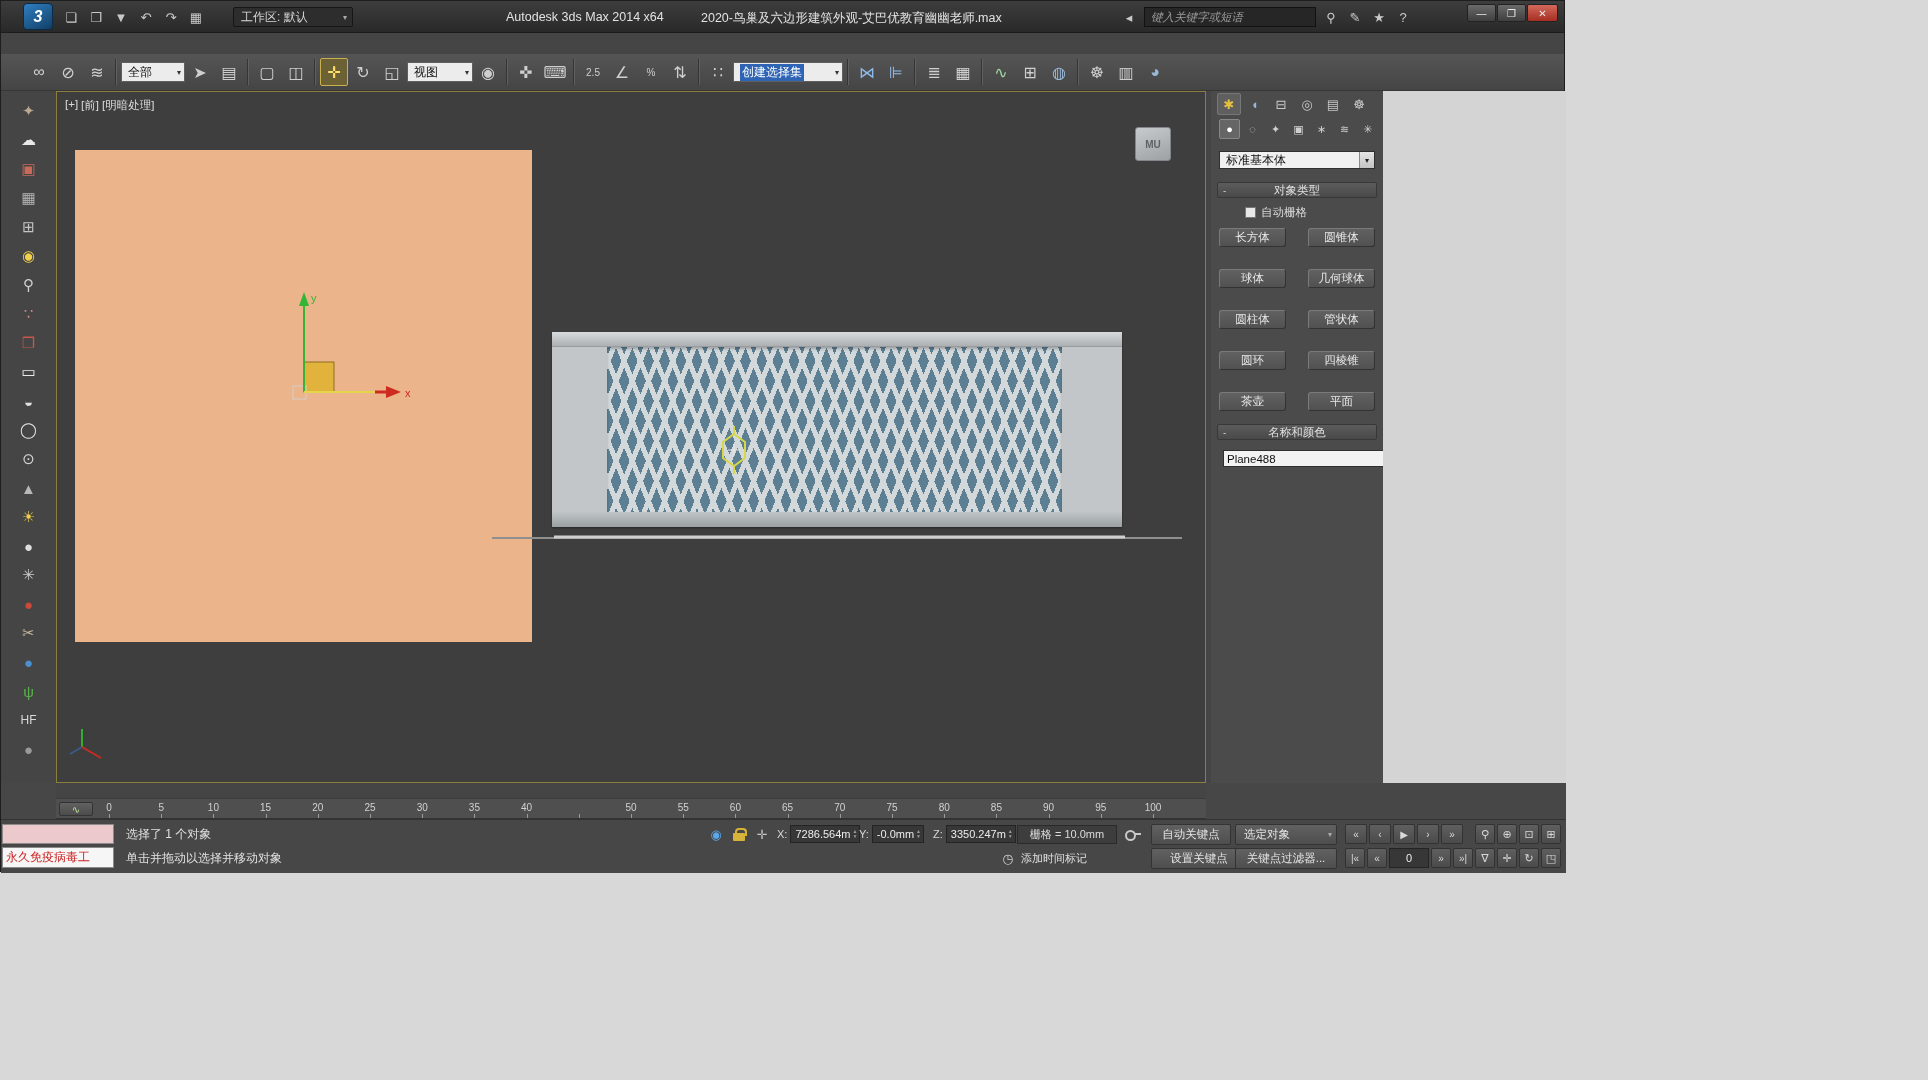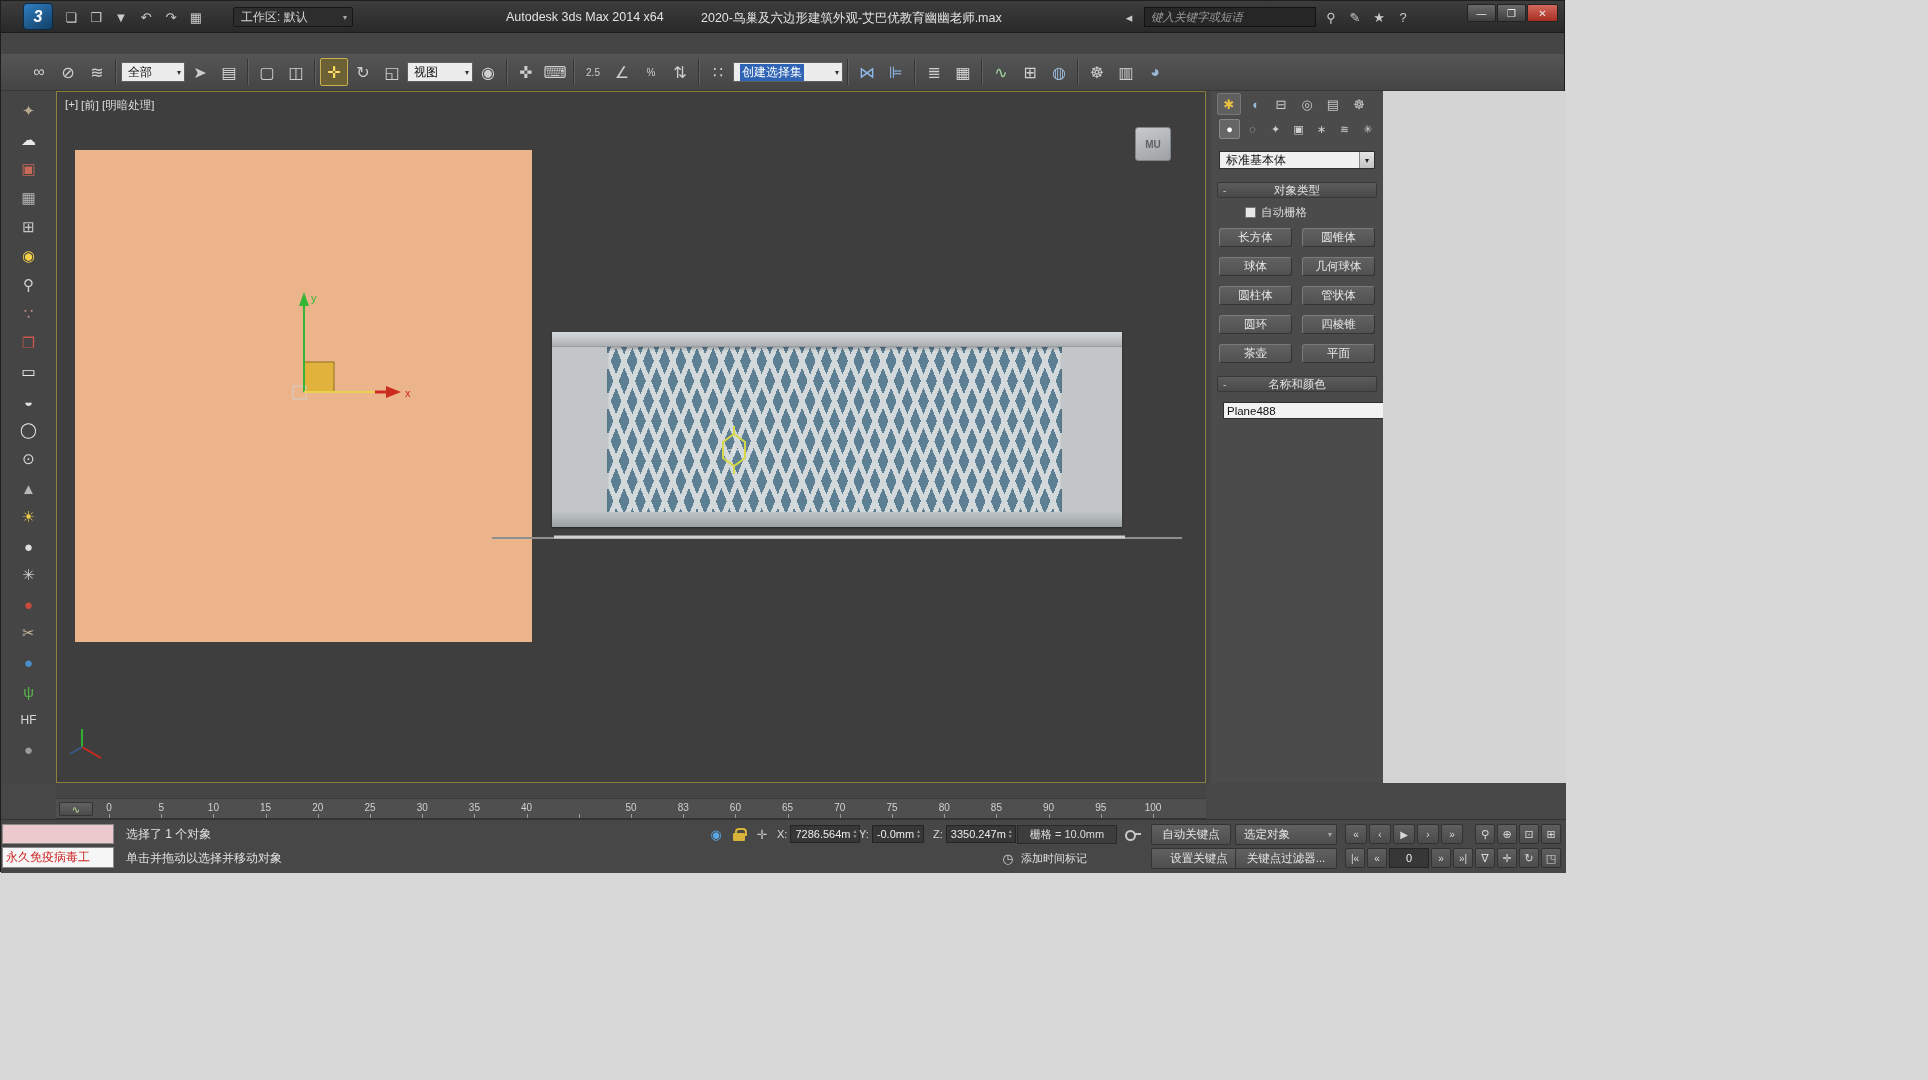--- a/index.html
+++ b/index.html
@@ -58,21 +58,21 @@
 .cp-tab.active{background:#5f5f5f;border:1px solid #777;}
 .cp-cats{display:flex;align-items:center;height:24px;padding-left:8px;gap:2px;}
 .cp-cat{width:21px;height:20px;display:flex;align-items:center;justify-content:center;font-size:11px;color:#cfcfcf;border-radius:2px;}
 .cp-cat.active{background:#666;border:1px solid #888;color:#fff;}
 .panel-dd{margin:10px 8px 0;height:18px;background:#f0f0f0;border:1px solid #2f2f2f;color:#111;font-size:12px;display:flex;align-items:center;justify-content:space-between;padding-left:6px;}
 .panel-dd .arrowbox{width:15px;height:100%;background:linear-gradient(#e6e6e6,#c4c4c4);border-left:1px solid #8a8a8a;display:flex;align-items:center;justify-content:center;font-size:8px;color:#222;}
 .rollout{margin:13px 6px 0;height:16px;background:linear-gradient(#5c5c5c,#494949);border:1px solid #383838;border-radius:2px;color:#e0e0e0;font-size:11.5px;display:flex;align-items:center;justify-content:center;position:relative;}
 .rollout .minus{position:absolute;left:5px;font-size:10px;color:#c8c8c8;}
 .autogrid-row{margin:7px 0 0 34px;display:flex;align-items:center;gap:5px;color:#dcdcdc;font-size:11.5px;}
 .checkbox{width:11px;height:11px;background:#e8e8e8;border:1px solid #777;display:inline-block;}
-.objgrid{margin:8px 8px 0;display:grid;grid-template-columns:1fr 1fr;gap:10px;text-align:center;}
+.objgrid{margin:8px 8px 0;display:grid;grid-template-columns:1fr 1fr;gap:22px;text-align:center;}
 .obj-btn{height:19px;background:linear-gradient(#616161,#515151);border:1px solid;border-color:#7a7a7a #333 #333 #7a7a7a;border-radius:3px;color:#e8e8e8;font-size:11.5px;display:flex;align-items:center;justify-content:center;}
 .namerow{margin:10px 12px 0;display:flex;align-items:center;gap:3px;}
 .name-input{flex:1;height:17px;background:#f2f2f2;border:1px solid #2f2f2f;font-size:11.5px;padding:0 3px;outline:none;color:#111;}
 .swatch{width:17px;height:17px;border:1px solid #222;}
 
 .rightgap{position:absolute;left:1382px;top:90px;width:183px;height:728px;background:#d4d4d4;}
 .fillA{position:absolute;left:0;top:782px;width:55px;height:36px;background:#474747;}
 .fillB{position:absolute;left:1205px;top:782px;width:360px;height:36px;background:#474747;}
 
 
@@ -346,21 +346,21 @@
       <div class="tick-label" style="left: 366.2px;">30</div>
       <div class="tick-mark" style="left: 366.2px;"></div>
       <div class="tick-label" style="left: 418.4px;">35</div>
       <div class="tick-mark" style="left: 418.4px;"></div>
       <div class="tick-label" style="left: 470.6px;">40</div>
       <div class="tick-mark" style="left: 470.6px;"></div>
       <div class="tick-label" style="left: 539px; margin-top: 32px;">45</div>
       <div class="tick-mark" style="left: 522.8px;"></div>
       <div class="tick-label" style="left: 575px;">50</div>
       <div class="tick-mark" style="left: 575px;"></div>
-      <div class="tick-label" style="left: 627.2px;">83</div>
+      <div class="tick-label" style="left: 627.2px;">55</div>
       <div class="tick-mark" style="left: 627.2px;"></div>
       <div class="tick-label" style="left: 679.4px;">60</div>
       <div class="tick-mark" style="left: 679.4px;"></div>
       <div class="tick-label" style="left: 731.6px;">65</div>
       <div class="tick-mark" style="left: 731.6px;"></div>
       <div class="tick-label" style="left: 783.8px;">70</div>
       <div class="tick-mark" style="left: 783.8px;"></div>
       <div class="tick-label" style="left: 836px;">75</div>
       <div class="tick-mark" style="left: 836px;"></div>
       <div class="tick-label" style="left: 888.2px;">80</div>

